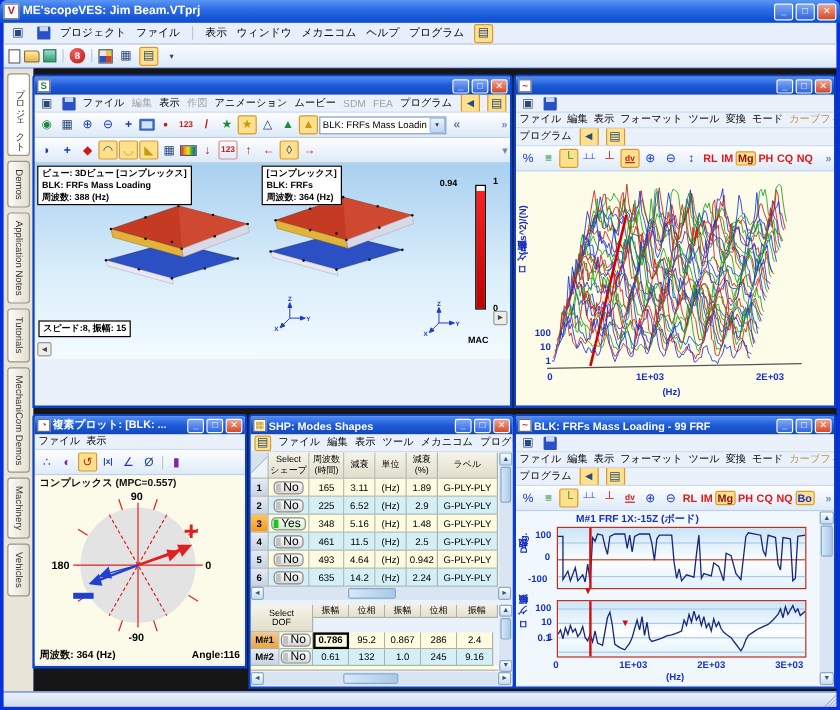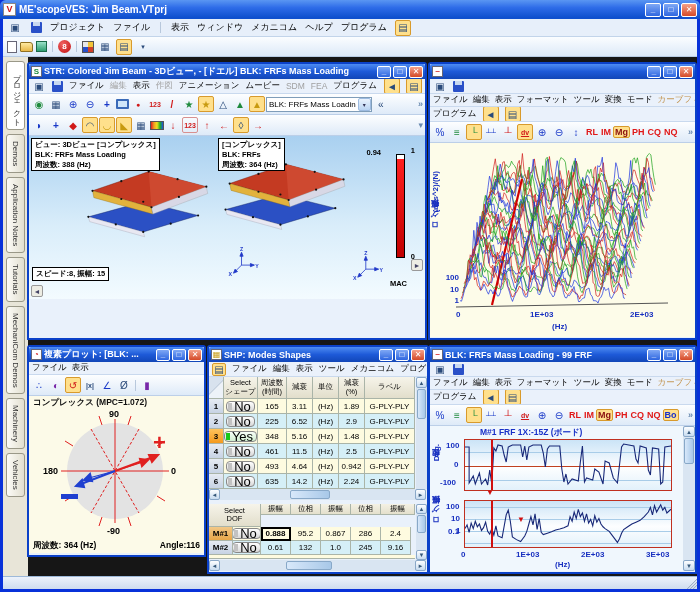--- a/index.html
+++ b/index.html
@@ -83,21 +83,21 @@
 
 .shp-area{position:relative;background:#E9F1FB;height:194px;overflow:hidden;font-size:8px}
 .tgrid{display:grid;grid-template-columns:15px 34px 29px 26px 26px 26px 50px}
 .t2grid{display:grid;grid-template-columns:24px 28px 30px 30px 30px 30px 30px}
 .c{border-right:1px solid #AAB4A8;border-bottom:1px solid #AAB4A8;display:flex;align-items:center;justify-content:center;overflow:hidden;height:15px}
 .hc{background:linear-gradient(#F6F4EA,#E2DECB);font-size:7.5px;text-align:center;flex-direction:column;line-height:1.1;height:22px}
 .corner{background:linear-gradient(135deg,#D8E2EE 48%,#93A5BC 50%,#EDF2F8 52%)}
 .rn{background:linear-gradient(#E6EBF3,#C7D3E4);font-weight:bold}
 .rn.hot{background:linear-gradient(#FFC35C,#F59A1E)}
 .ca{background:#FEFBE0}.cbv{background:#D5EFF7}
-.pill{display:inline-flex;align-items:center;height:11px;border:1px solid #888;border-radius:4px;background:linear-gradient(#fff,#D8D8D8);padding:0 3px 0 1px;font-size:13px;gap:2px}
+.pill{display:inline-flex;align-items:center;height:11px;border:1px solid #888;border-radius:4px;background:linear-gradient(#fff,#D8D8D8);padding:0 3px 0 1px;font-size:10px;gap:2px}
 .pi{width:4px;height:7px;background:#C2C2C2;display:inline-block}
 .pill.yes .pi{background:#18C818}
 .pill.yes{background:linear-gradient(#F8FFF8,#D0EED0)}
 .sb{background:#D9E5F2;display:flex;align-items:center}
 .sbtn{background:linear-gradient(#FDFEFF,#C8DCF0);border:1px solid #8AA8C8;border-radius:2px;color:#35587A;font-size:6px;display:flex;align-items:center;justify-content:center;flex:none}
 .sthumb{background:linear-gradient(90deg,#D8E8FA,#A8C8E8);border:1px solid #88A8C8;border-radius:2px}
 .ghead{background:linear-gradient(#F8CE8C,#F0AE4E);border-right:1px solid #B07828;border-bottom:1px solid #B07828;display:flex;align-items:center;justify-content:center;font-size:7.5px;font-weight:bold;height:12px}
 .subh{background:linear-gradient(#F4F1E4,#E4E0CC);font-size:7.5px;height:11px}
 .c14{height:14px}
 .selcell{outline:2px solid #000;outline-offset:-2px;font-weight:bold}
@@ -155,21 +155,20 @@
       <div class="stab">MechaniCom Demos</div>
       <div class="stab">Machinery</div>
       <div class="stab">Vehicles</div>
     </div>
     <div class="mdi"></div>
   </div>
 
   <div class="win" style="left:27px;top:62px;width:400px;height:278px">
     <div class="tbar">
       <span class="wicon" style="color:#1E8A3C">S</span>
-      <span class="ttext">STR: Colored Jim Beam - 3Dビュー, - [ドエル] BLK: FRFs Mass Loading</span>
       <span class="wbtns">
         <span class="wb">_</span>
         <span class="wb">□</span>
         <span class="wb close">✕</span>
       </span>
     </div>
     <div class="mrow">
       <span class="ic" style="min-width:14px;height:13px">▣</span>
       <span class="sv"></span>
       <span>ファイル</span>
@@ -403,21 +402,21 @@
       <span class="ic blu">∴</span>
       <span class="ic pur">◐</span>
       <span class="ic hl red">↺</span>
       <span class="ic tiny">|x|</span>
       <span class="ic blu">∠</span>
       <span class="ic">Ø</span>
       <span class="sep"></span>
       <span class="ic pur">▮</span>
     </div>
     <div class="pol-client">
-      <div class="pol-head">コンプレックス (MPC=1.072)</div>
+      <div class="pol-head">コンプレックス (MPC=0.557)</div>
       <svg class="curve" viewBox="0 0 171 130" style="top:12px;height:130px">
         <circle cx="84" cy="63" r="48" fill="#E3E3E3"></circle>
         <g stroke="#E02020" stroke-width="1">
           <line x1="30" y1="63" x2="138" y2="63"></line>
           <line x1="84" y1="11" x2="84" y2="115"></line>
           <line x1="108" y1="21" x2="60" y2="105" stroke-dasharray="3,2"></line>
           <line x1="60" y1="21" x2="108" y2="105" stroke-dasharray="3,2"></line>
           <line x1="126" y1="38" x2="134" y2="33"></line>
             <line x1="42" y1="38" x2="34" y2="33"></line>
           <line x1="126" y1="88" x2="134" y2="93"></line>
@@ -603,21 +602,21 @@
           </div>
         </div>
         <div class="t2grid">
           <div class="c c14 rl1">M#1</div>
           <div class="c c14 ca">
               <span class="pill">
                 <i class="pi"></i>
                 <span>No</span>
               </span>
             </div>
-          <div class="c c14 ca selcell">0.888</div>
+          <div class="c c14 ca selcell">0.786</div>
           <div class="c c14 ca">95.2</div>
           <div class="c c14 ca">0.867</div>
           <div class="c c14 ca">286</div>
           <div class="c c14 ca">2.4</div>
           <div class="c c14 rl2">M#2</div>
           <div class="c c14 cbv">
               <span class="pill">
                 <i class="pi"></i>
                 <span>No</span>
               </span>

